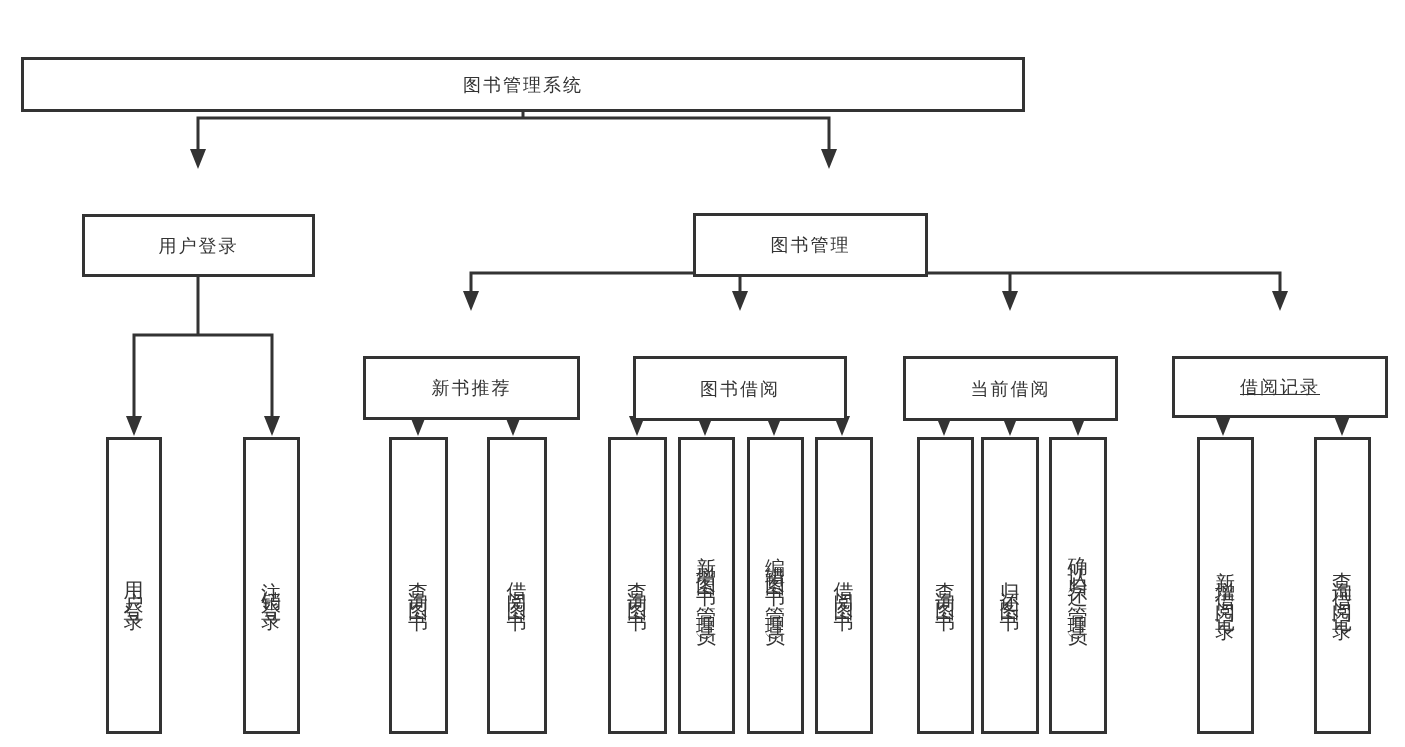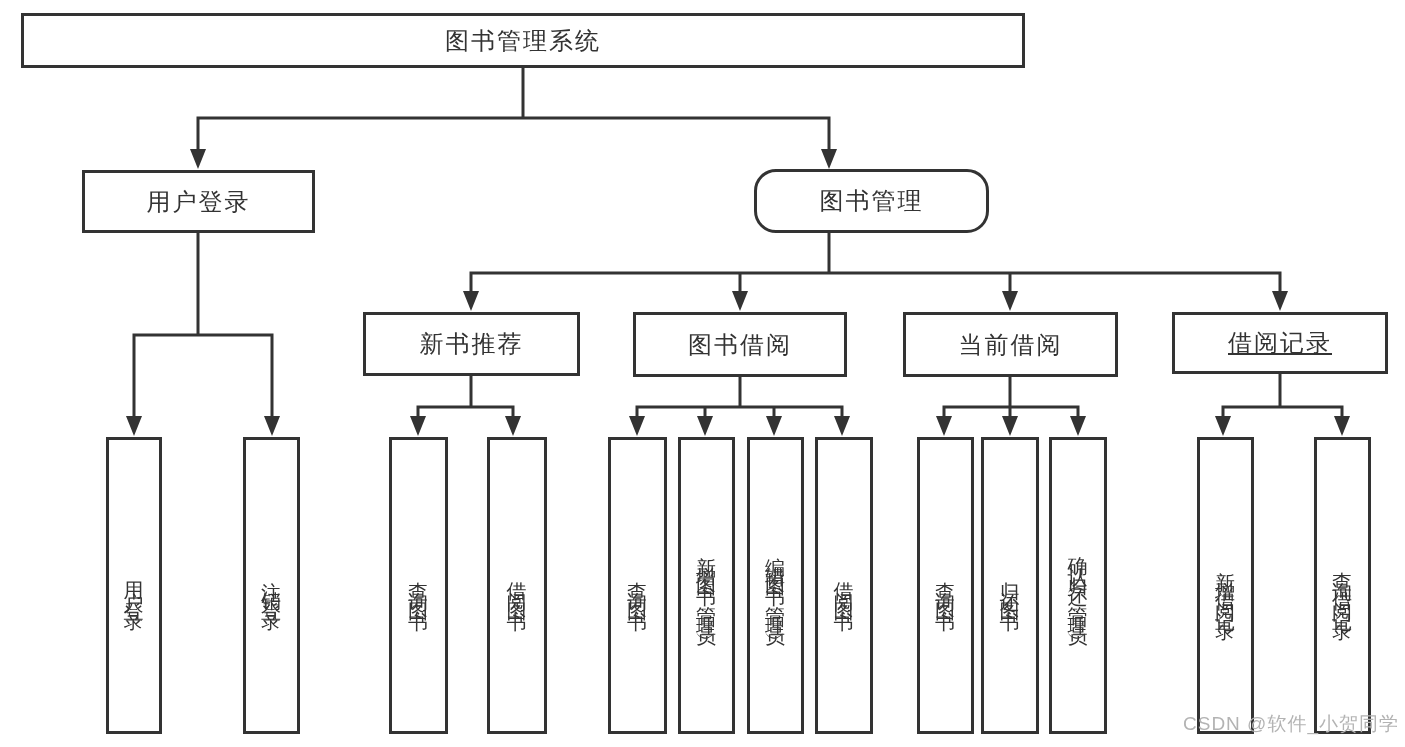--- a/index.html
+++ b/index.html
@@ -28,23 +28,24 @@
     box-sizing: border-box;
     background: #ffffff;
     border: 3px solid #333333;
     color: #333333;
     display: flex;
     align-items: center;
     justify-content: center;
     z-index: 2;
   }
   .hbox {
-    font-size: 24px;
+    font-size: 18px;
     letter-spacing: 2px;
     white-space: nowrap;
+    margin-top: 44px;
   }
   .vbox span {
     writing-mode: vertical-rl;
     text-orientation: mixed;
     font-size: 20px;
     letter-spacing: 10px;
     line-height: 1;
   }
   .watermark {
     position: absolute;
@@ -115,21 +116,21 @@
 
     <path class="line" d="M1280 374 V407"></path>
     <path class="line" d="M1223 418 V407 H1342 V418"></path>
     <polygon class="arrow" points="1215,416 1231,416 1223,436"></polygon>
     <polygon class="arrow" points="1334,416 1350,416 1342,436"></polygon>
   </svg>
 
   <div class="hbox" style="left:21px; top:13px; width:1004px; height:55px;">图书管理系统</div>
 
   <div class="hbox" style="left:82px; top:170px; width:233px; height:63px;">用户登录</div>
-  <div class="hbox" style="left:754px; top:169px; width:235px; height:64px;border-radius:22px;">图书管理</div>
+  <div class="hbox" style="left:693px; top:169px; width:235px; height:64px;">图书管理</div>
 
   <div class="hbox" style="left:633px; top:312px; width:214px; height:65px;">图书借阅</div>
   <div class="hbox" style="left:363px; top:312px; width:217px; height:64px;">新书推荐</div>
   <div class="hbox" style="left:903px; top:312px; width:215px; height:65px;text-align:right;">当前借阅</div>
   <div class="hbox" style="left:1172px; top:312px; width:216px; height:62px;text-decoration:underline;">借阅记录</div>
 
   <div class="vbox" style="left:106px; top:437px; width:56px; height:297px;">
     <span>用户登录</span>
   </div>
   <div class="vbox" style="left:243px; top:437px; width:57px; height:297px;">
@@ -166,15 +167,14 @@
     <span>确认归还（管理员）</span>
   </div>
 
   <div class="vbox" style="left:1197px; top:437px; width:57px; height:297px;">
     <span>新增借阅记录</span>
   </div>
   <div class="vbox" style="left:1314px; top:437px; width:57px; height:297px;">
     <span>查询借阅记录</span>
   </div>
 
-  <div class="watermark">CSDN @软件_小贺同学</div>
 
 </div>
 
 </body></html>

